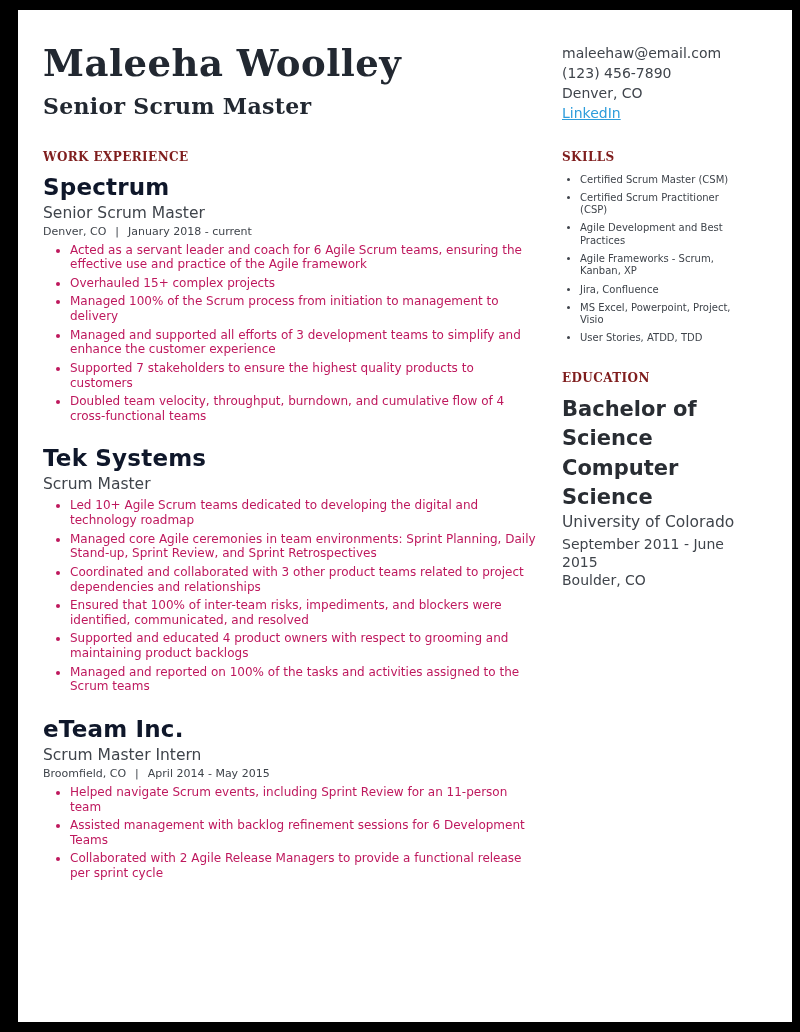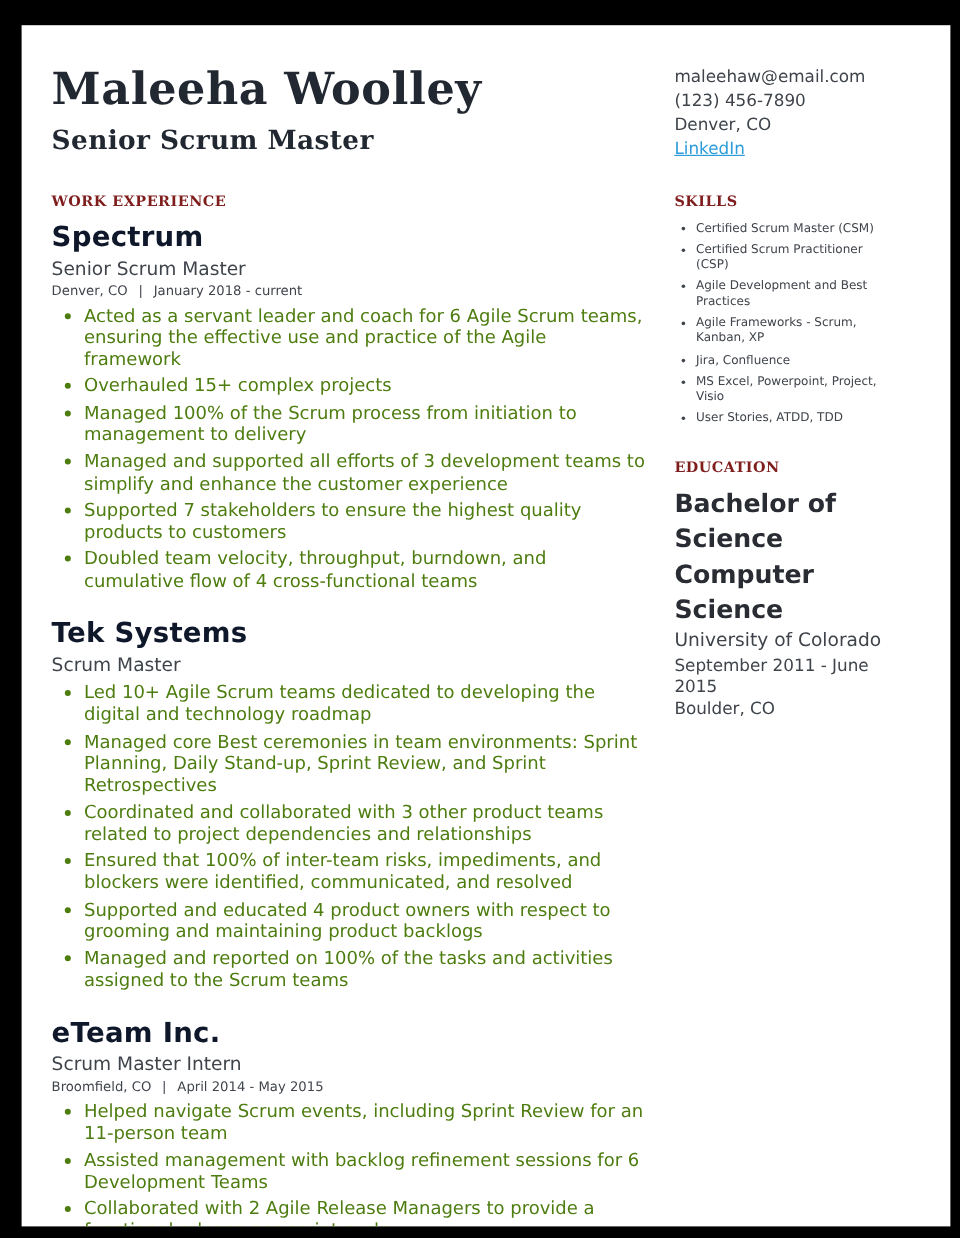--- a/index.html
+++ b/index.html
@@ -8,21 +8,20 @@
     background: #000000;
     font-family: "DejaVu Sans", "Liberation Sans", sans-serif;
     position: relative;
   }
   .page {
     position: absolute;
     left: 18px; top: 10px; right: 8px; bottom: 10px;
     background: #ffffff;
     padding: 30px 46px 28px 25px;
     overflow: hidden;
-    margin-top: 11px;
   }
   
   .header-row { display: flex; }
   .name-block { width: 497px; flex: 0 0 497px; }
   .person-name {
     font-family: "DejaVu Serif", "Liberation Serif", serif;
     font-weight: bold;
     font-size: 37px;
     line-height: 1.25;
     color: #222831;
@@ -80,23 +79,23 @@
     color: #3f444b;
     margin-top: 3px;
   }
   .job-meta .sep { margin: 0 9px; }
   .bullet-list {
     margin-top: 5px;
     padding-left: 27px;
     list-style: disc;
   }
   .bullet-list li {
-    font-size: 15px;
+    font-size: 12px;
     line-height: 1.22;
-    color: #4d7c0f;
+    color: #be185d;
     margin-bottom: 4px;
   }
   
   .skills-section { margin-bottom: 26px; }
   .skills-list { padding-left: 18px; list-style: disc; }
   .skills-list li {
     font-size: 10px;
     line-height: 1.23;
     color: #3f444b;
     margin-bottom: 6px;
@@ -157,21 +156,21 @@
           <li>Supported 7 stakeholders to ensure the highest quality products to customers</li>
           <li>Doubled team velocity, throughput, burndown, and cumulative flow of 4 cross-functional teams</li>
         </ul>
       </div>
 
       <div class="job">
         <div class="job-company">Tek Systems</div>
         <div class="job-role">Scrum Master</div>
         <ul class="bullet-list">
           <li>Led 10+ Agile Scrum teams dedicated to developing the digital and technology roadmap</li>
-          <li>Managed core Best ceremonies in team environments: Sprint Planning, Daily Stand-up, Sprint Review, and Sprint Retrospectives</li>
+          <li>Managed core Agile ceremonies in team environments: Sprint Planning, Daily Stand-up, Sprint Review, and Sprint Retrospectives</li>
           <li>Coordinated and collaborated with 3 other product teams related to project dependencies and relationships</li>
           <li>Ensured that 100% of inter-team risks, impediments, and blockers were identified, communicated, and resolved</li>
           <li>Supported and educated 4 product owners with respect to grooming and maintaining product backlogs</li>
           <li>Managed and reported on 100% of the tasks and activities assigned to the Scrum teams</li>
         </ul>
       </div>
 
       <div class="job">
         <div class="job-company">eTeam Inc.</div>
         <div class="job-role">Scrum Master Intern</div>

